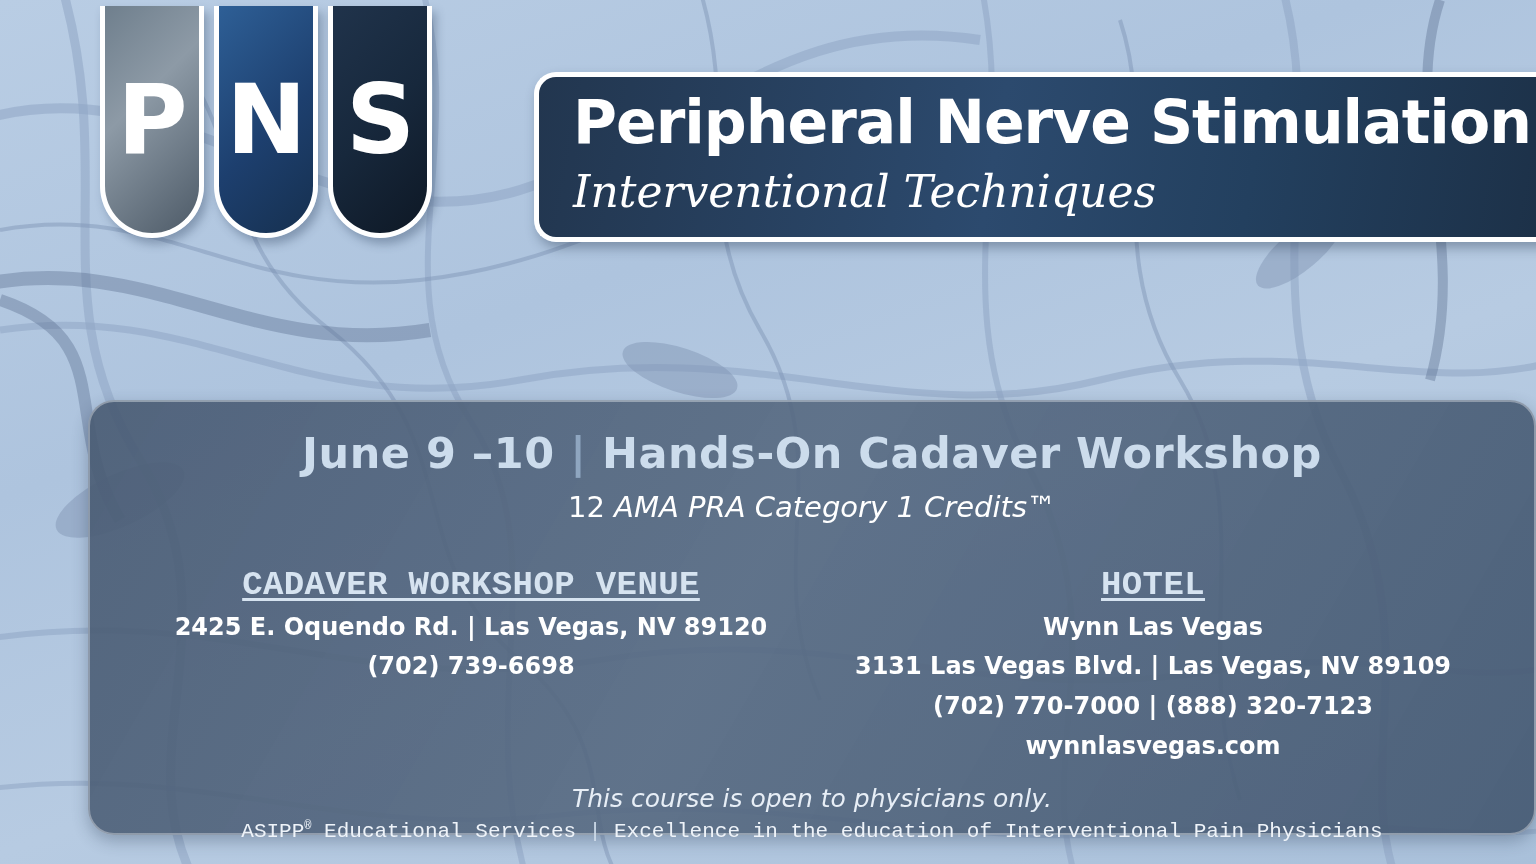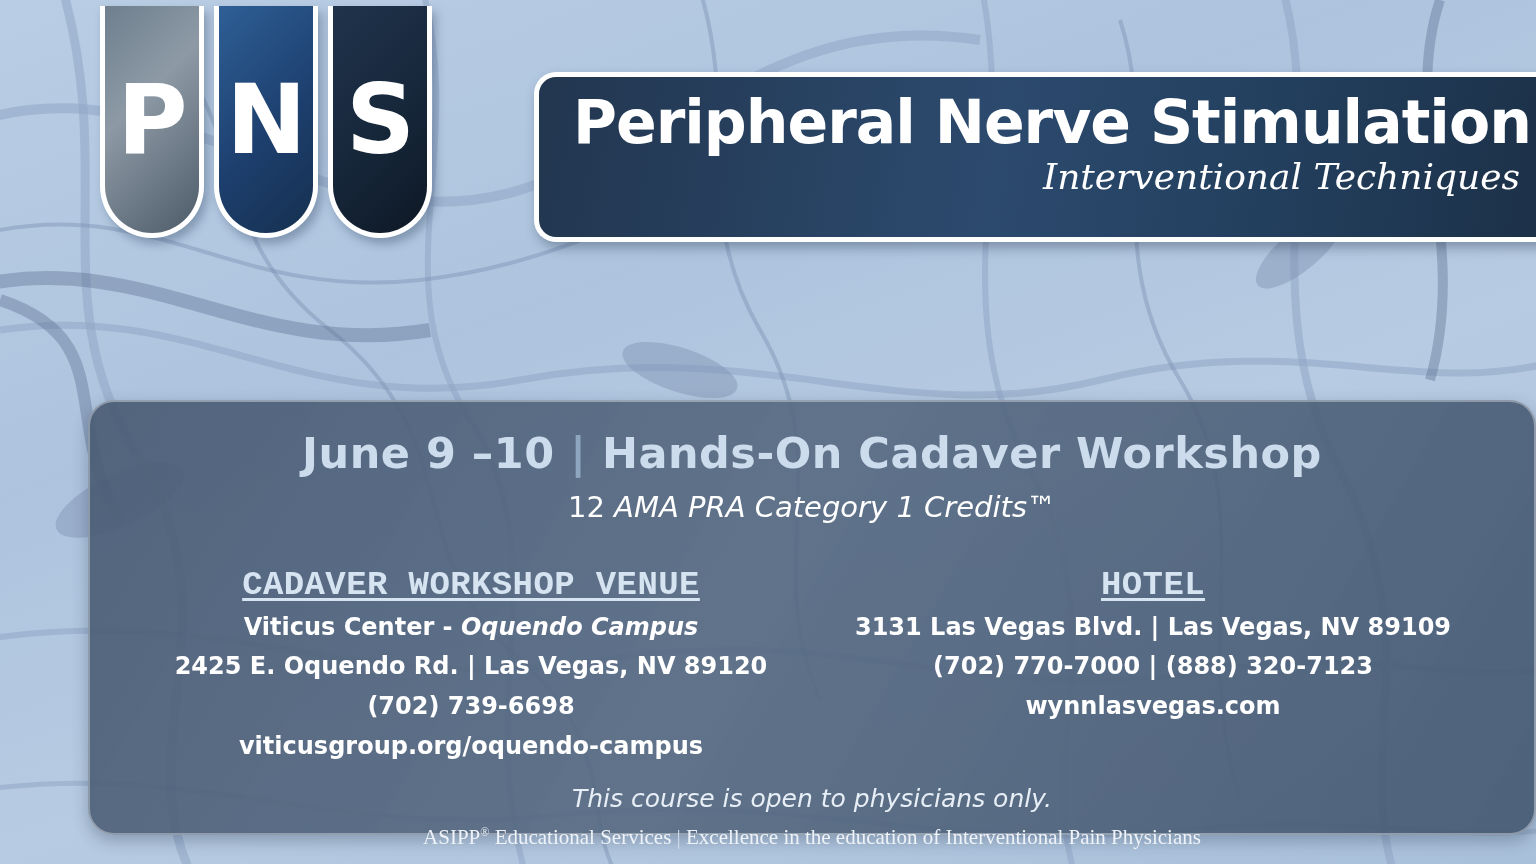--- a/index.html
+++ b/index.html
@@ -61,26 +61,25 @@
   .title-main {
     font-family:"DejaVu Sans", sans-serif;
     font-weight:bold;
     font-size:60px;
     color:#ffffff;
     letter-spacing:-1px;
     line-height:1.05;
     white-space:nowrap;
   }
   .title-sub {
-    text-align:right;
     font-family:"DejaVu Serif", serif;
     font-style:italic;
-    font-size:36px;
-    color:#ffffff;
-    margin-top:2px;
+    font-size:44px;
+    color:#ffffff;
+    margin-top:12px;
     padding-right:4px;
     white-space:nowrap;
   }
 
   
   .panel {
     position:absolute;
     left:88px; top:400px;
     width:1448px; height:435px;
     border-radius:26px;
@@ -134,24 +133,24 @@
   .col-line.reg { font-weight:bold; }
 
   .footer-note {
     margin-top:22px;
     font-size:25px;
     font-style:italic;
     color:#e7eef6;
     font-family:"DejaVu Sans", sans-serif;
   }
   .footer-org {
-    margin-top:12px;
+    margin-top:6px;
     font-size:21px;
     color:#eef3f9;
-    font-family:Liberation Serif, serif;
+    font-family:Liberation Mono, monospace;
   }
   .footer-org sup { font-size:12px; vertical-align:super; }
   .footer-org .bar { color:#cfdcea; }
 </style>
 </head>
 <body>
 
 <div class="poster">
 
   <div class="bg-art">
@@ -212,30 +211,29 @@
 
     <div class="credits">
       <span>12</span>
       <span class="ital">AMA PRA Category 1 Credits™</span>
     </div>
 
     <div class="cols">
 
       <div class="col">
         <div class="col-head">CADAVER WORKSHOP VENUE</div>
-        <div class="col-line ital-part">
-          <span>Viticus Center - </span><i>Oquendo Campus</i>
-        </div>
         <div class="col-line reg">2425 E. Oquendo Rd. | Las Vegas, NV 89120</div>
         <div class="col-line reg">(702) 739-6698</div>
-        <div class="col-line reg">viticusgroup.org/oquendo-campus</div>
       </div>
 
       <div class="col">
         <div class="col-head">HOTEL</div>
+        <div class="col-line ital-part">
+          <span>Wynn Las Vegas</span><i></i>
+        </div>
         <div class="col-line reg">3131 Las Vegas Blvd. | Las Vegas, NV 89109</div>
         <div class="col-line reg">(702) 770-7000  | (888) 320-7123</div>
         <div class="col-line reg">wynnlasvegas.com</div>
       </div>
 
     </div>
 
     <div class="footer-note">This course is open to physicians only.</div>
 
     <div class="footer-org">

